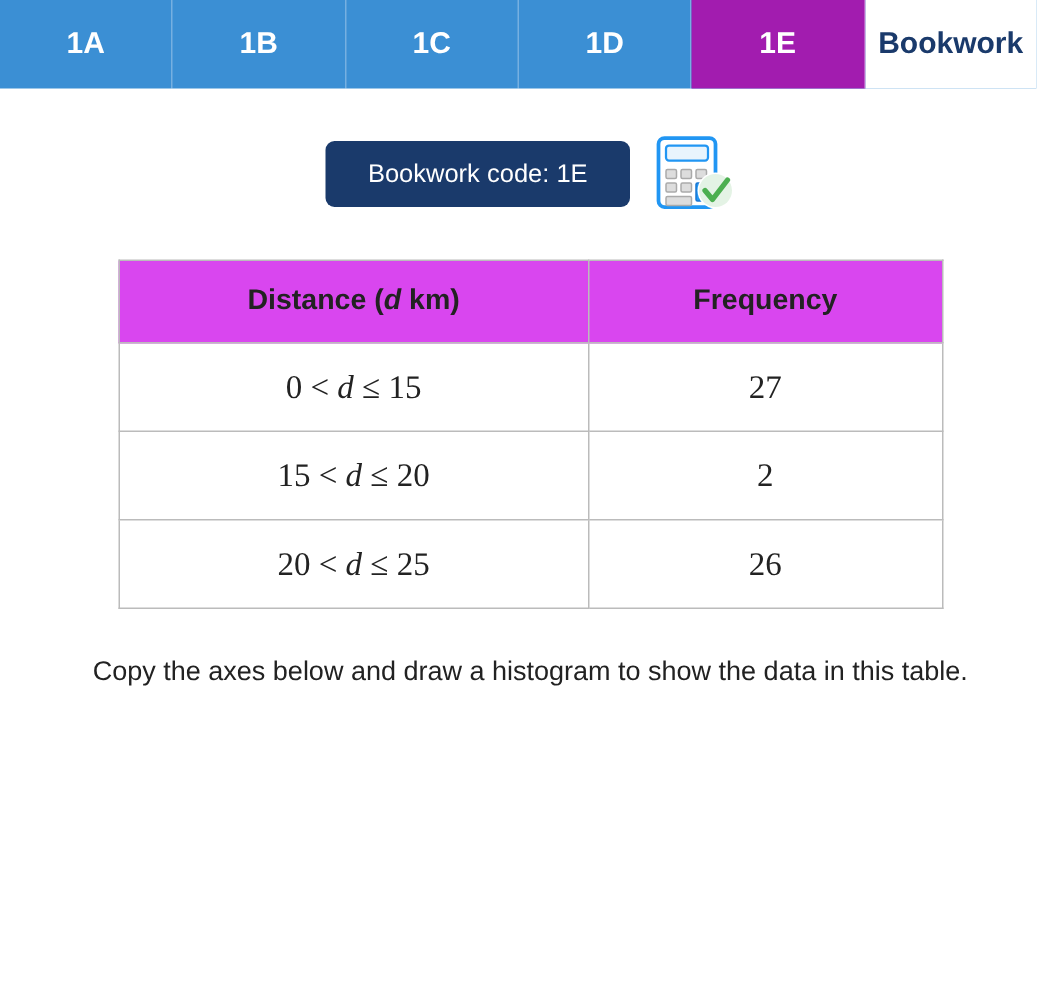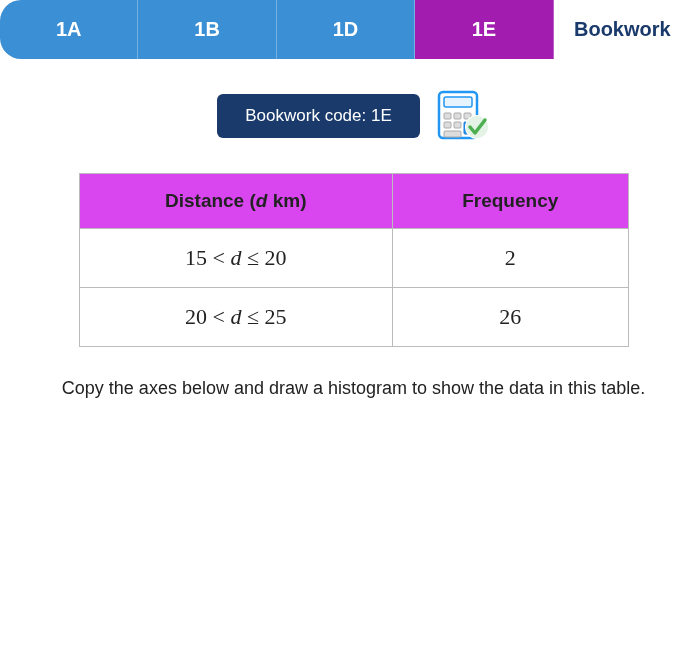--- a/index.html
+++ b/index.html
@@ -14,21 +14,20 @@
       font-family: 'Georgia', serif;
       background: #fff;
       overflow-x: hidden;
     }
 
     
     .tab-bar {
       display: flex;
       background: #3b8fd4;
       width: 100%;
-      border-radius: 21px;
     }
 
     .tab {
       flex: 1;
       padding: 18px 0;
       text-align: center;
       font-family: Arial, sans-serif;
       font-size: 20px;
       font-weight: bold;
       color: #fff;
@@ -128,20 +127,23 @@
 <body>
 
 <div class="tab-bar">
   <div class="tab">
     <span>1A</span>
   </div>
   <div class="tab">
     <span>1B</span>
   </div>
   <div class="tab">
+    <span>1C</span>
+  </div>
+  <div class="tab">
     <span>1D</span>
   </div>
   <div class="tab active">
     <span>1E</span>
   </div>
   <div class="tab summary">
     <span>Bookwork</span>
   </div>
 </div>
 
@@ -181,20 +183,26 @@
           Distance (<span class="italic-d">d</span> km)
         </th>
         <th>
           <span>Frequency</span>
         </th>
       </tr>
     </thead>
     <tbody>
       <tr>
         <td>
+          0 &lt; <span class="italic-d">d</span> ≤ 15
+        </td>
+        <td>27</td>
+      </tr>
+      <tr>
+        <td>
           15 &lt; <span class="italic-d">d</span> ≤ 20
         </td>
         <td>2</td>
       </tr>
       <tr>
         <td>
           20 &lt; <span class="italic-d">d</span> ≤ 25
         </td>
         <td>26</td>
       </tr>

